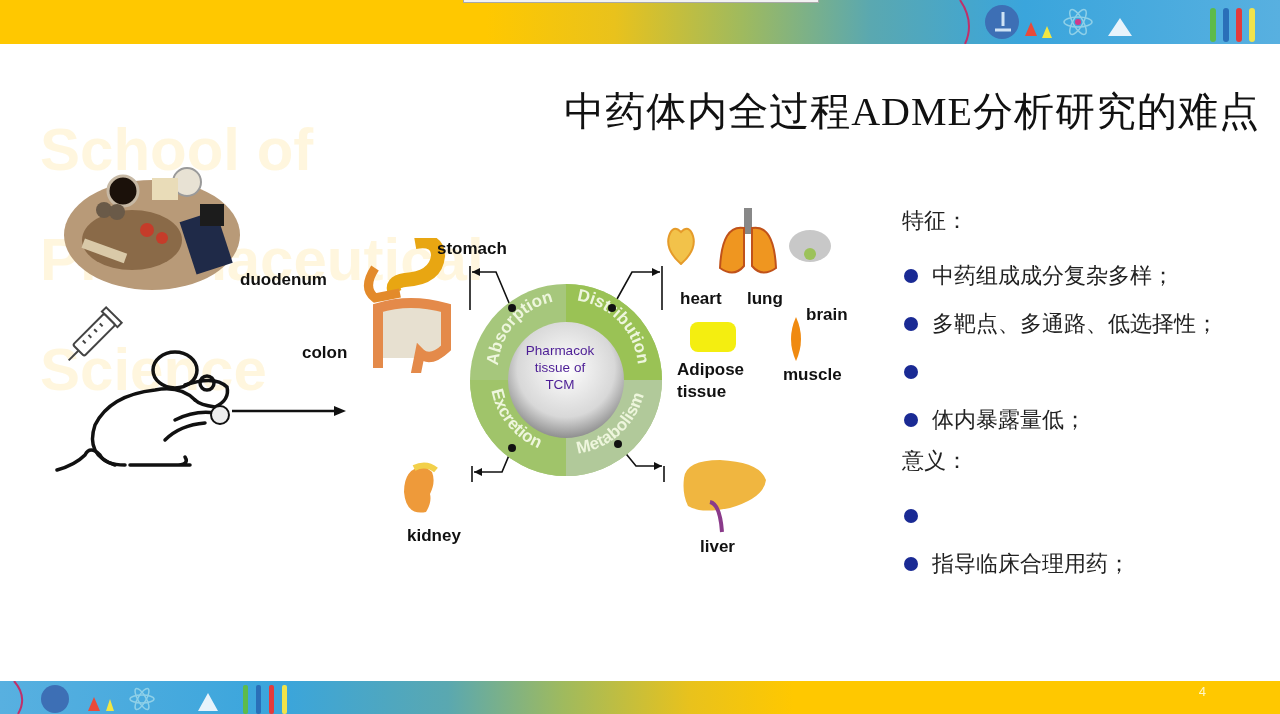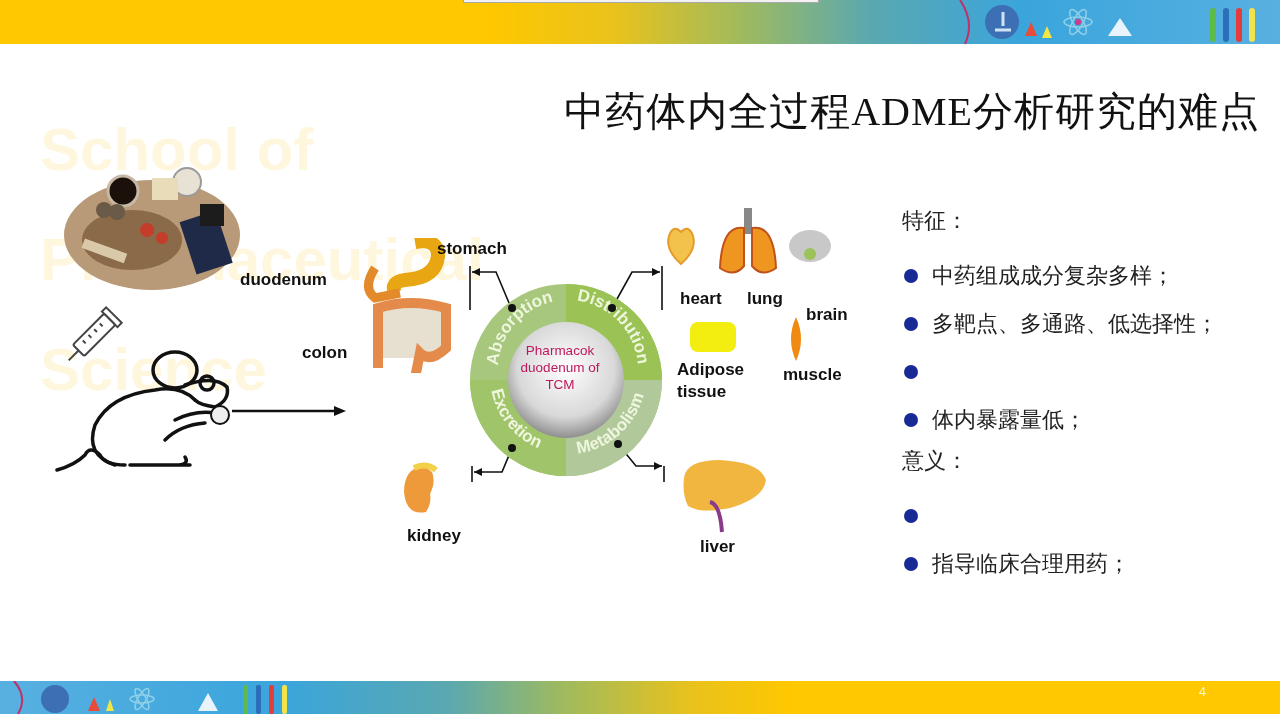--- a/index.html
+++ b/index.html
@@ -8,21 +8,21 @@
     background:linear-gradient(90deg,#ffc800 0%,#ffc800 38%,#e9c21c 48%,#9fba5e 58%,#5aa8b0 68%,#3aa5dc 80%,#58b0e0 100%);}
   .top-tab{position:absolute;left:463px;top:0;width:354px;height:2px;background:#f2f2f2;border:1px solid #a8a8a8;border-top:none;}
   .bottom-bar{position:absolute;left:0;top:681px;width:1280px;height:33px;
     background:linear-gradient(90deg,#58b0e0 0%,#3aa5dc 22%,#5aa8b0 35%,#9fba5e 44%,#e9c21c 54%,#ffc800 62%,#ffc800 100%);}
   .page-num{position:absolute;right:74px;top:684px;color:#fff7c8;font-size:13px;}
   .deco{position:absolute;}
   .watermark{position:absolute;left:40px;top:95px;width:900px;color:#fff5d9;font-weight:bold;font-size:60px;line-height:110px;white-space:pre;opacity:0.85;}
   .title{position:absolute;left:0;top:84px;width:1260px;text-align:right;font-family:"Liberation Serif","DejaVu Serif",serif;font-size:40px;color:#111;letter-spacing:1px;}
   .lbl{position:absolute;font-weight:bold;font-size:17px;color:#111;line-height:22px;}
   .ring-text{font-weight:bold;fill:#eef6dd;font-size:17px;font-family:"Liberation Sans",sans-serif;}
-  .center-text{position:absolute;left:510px;top:342px;width:100px;text-align:center;font-size:13.5px;line-height:17px;color:#be185d;font-weight:normal;}
+  .center-text{position:absolute;left:510px;top:342px;width:100px;text-align:center;font-size:13.5px;line-height:17px;color:#4c1d95;font-weight:normal;}
   .bullets{position:absolute;left:902px;top:204px;width:380px;font-size:22px;color:#222;}
   .b-head{height:48px;line-height:34px;}
   .b-item{height:48px;line-height:34px;display:flex;align-items:center;}
   .dot{width:14px;height:14px;border-radius:50%;background:#1a2a94;margin:0 14px 0 2px;flex:none;}
 </style>
 </head>
 <body>
 
 <div class="top-bar"></div>
 <div class="top-tab"></div>
@@ -136,21 +136,21 @@
   <text class="ring-text"><textPath href="#arcTop" startOffset="54%">Distribution</textPath></text>
   <text class="ring-text"><textPath href="#arcBot" startOffset="6%">Excretion</textPath></text>
   <text class="ring-text"><textPath href="#arcBot" startOffset="54%">Metabolism</textPath></text>
   <circle cx="52" cy="50" r="4" fill="#111"></circle>
     <circle cx="152" cy="50" r="4" fill="#111"></circle>
   <circle cx="52" cy="190" r="4" fill="#111"></circle>
     <circle cx="158" cy="186" r="4" fill="#111"></circle>
 </svg>
 <div class="center-text">
   <div>Pharmacok</div>
-  <div>duodenum of</div>
+  <div>tissue of</div>
   <div>TCM</div>
 </div>
 
 <svg class="deco" style="left:665px;top:220px" width="32" height="45">
   <path d="M16 44 Q0 30 4 16 Q8 4 16 12 Q24 4 28 16 Q32 30 16 44 Z" fill="#f2c24a" stroke="#e59b2a" stroke-width="2"></path>
 </svg>
 <svg class="deco" style="left:718px;top:208px" width="60" height="68">
   <rect x="26" y="0" width="8" height="26" fill="#888"></rect>
   <path d="M26 20 Q4 16 2 60 Q16 70 26 58 Z" fill="#ef9620" stroke="#c0521a" stroke-width="2"></path>
   <path d="M34 20 Q56 16 58 60 Q44 70 34 58 Z" fill="#ef9620" stroke="#c0521a" stroke-width="2"></path>

